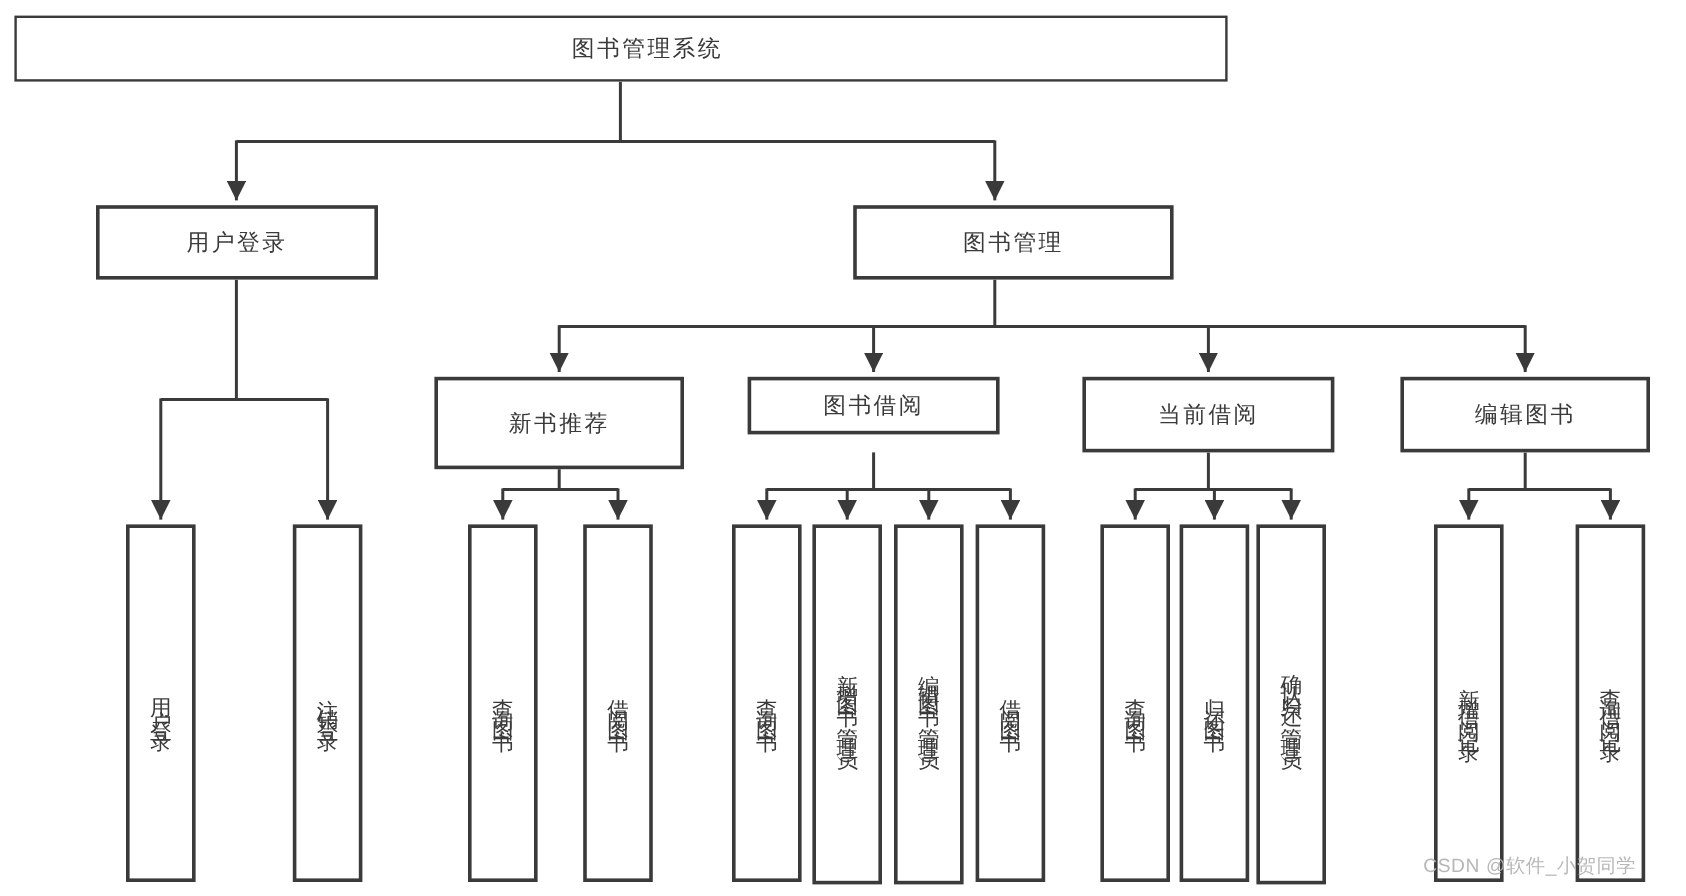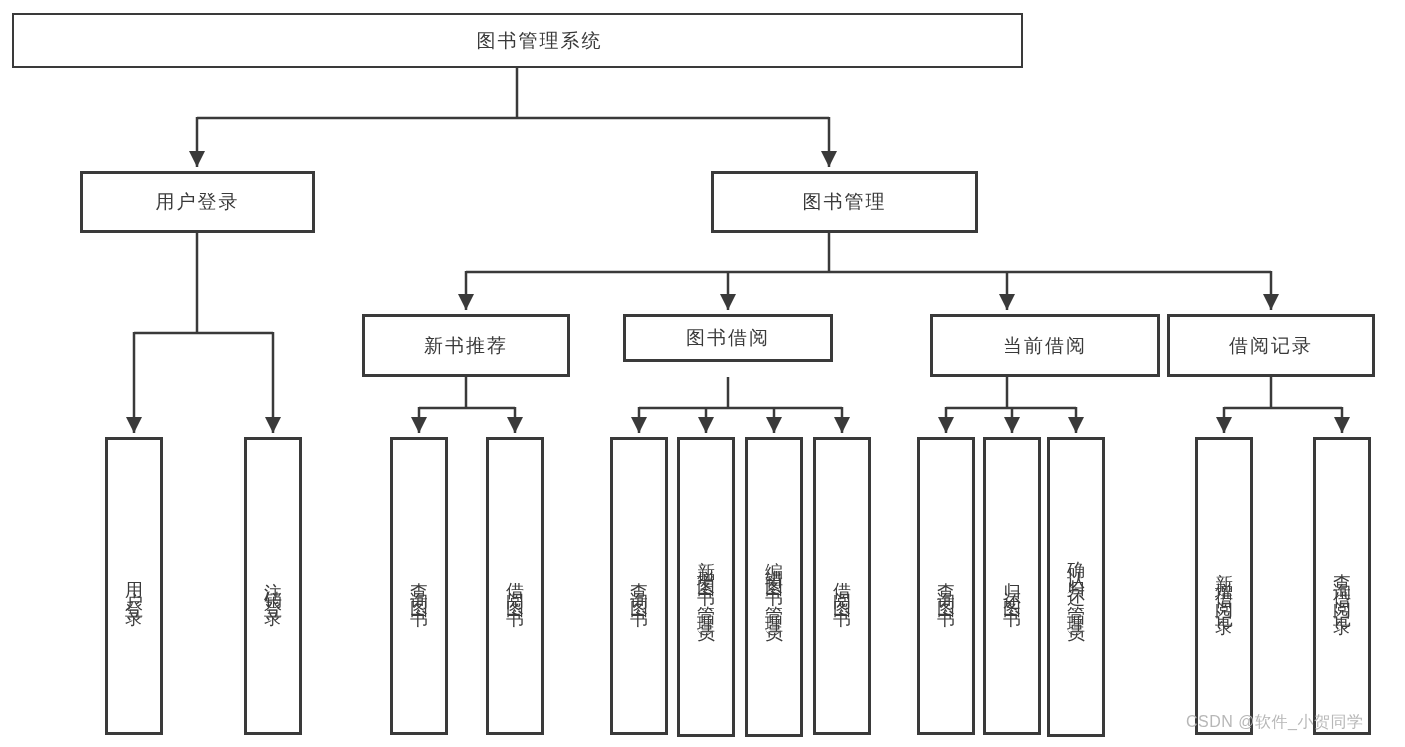--- a/index.html
+++ b/index.html
@@ -121,31 +121,31 @@
     <span class="h-label">图书管理系统</span>
   </div>
 
   <div class="box" style="left:80px; top:171px; width:235px; height:62px;">
     <span class="h-label">用户登录</span>
   </div>
   <div class="box" style="left:711px; top:171px; width:267px; height:62px;">
     <span class="h-label">图书管理</span>
   </div>
 
-  <div class="box" style="left:362px; top:314px; width:208px; height:63px;">
+  <div class="box" style="left:362px; top:314px; width:208px; height:77px;">
     <span class="h-label">新书推荐</span>
   </div>
   <div class="box" style="left:623px; top:314px; width:210px; height:48px;">
     <span class="h-label">图书借阅</span>
   </div>
-  <div class="box" style="left:930px; top:314px; width:230px; height:63px;justify-content:center;">
+  <div class="box" style="left:902px; top:314px; width:210px; height:63px;justify-content:center;">
     <span class="h-label">当前借阅</span>
   </div>
   <div class="box" style="left:1167px; top:314px; width:208px; height:63px;">
-    <span class="h-label">借阅记录</span>
+    <span class="h-label">编辑图书</span>
   </div>
 
   <div class="box leaf" style="left:105px; top:437px; width:58px; height:298px;">
     <span class="v-label">用户登录</span>
   </div>
   <div class="box leaf" style="left:244px; top:437px; width:58px; height:298px;">
     <span class="v-label">注销登录</span>
   </div>
 
   <div class="box leaf" style="left:390px; top:437px; width:58px; height:298px;">

